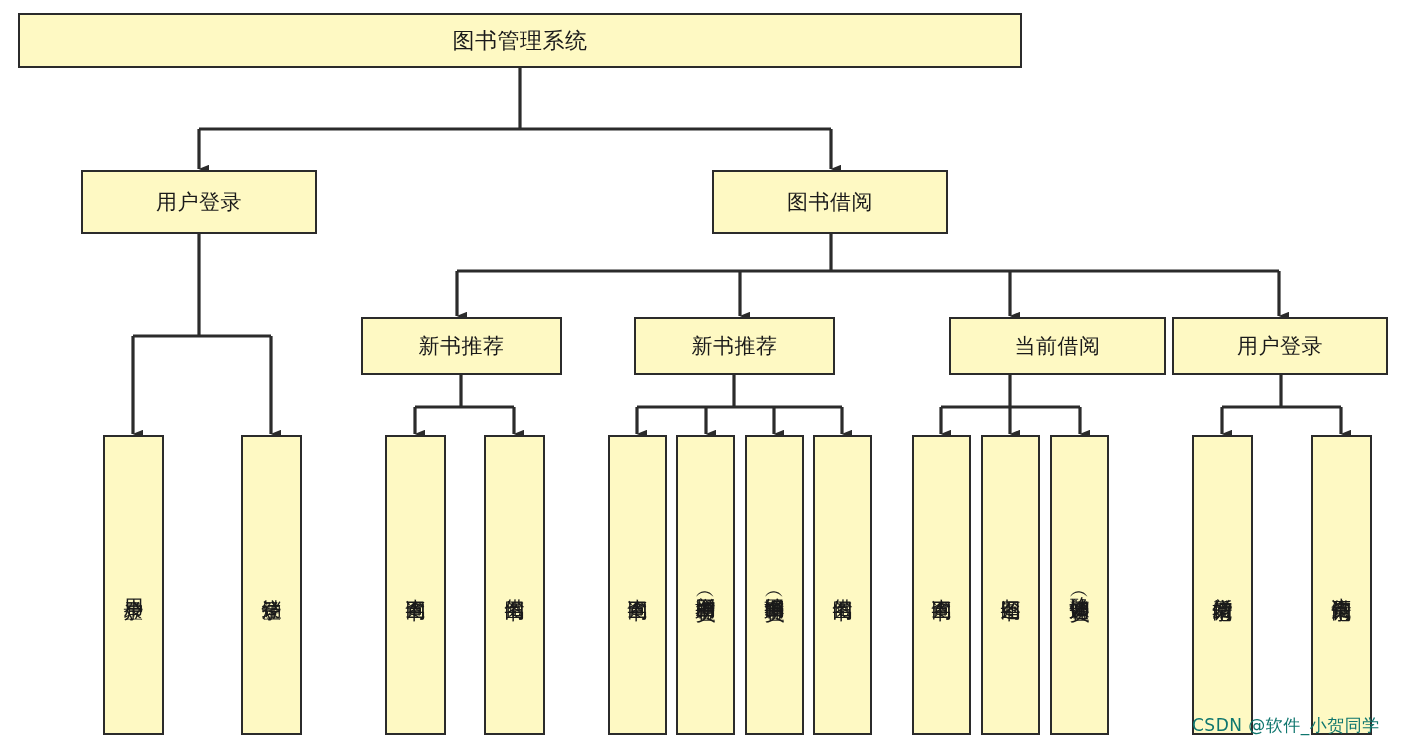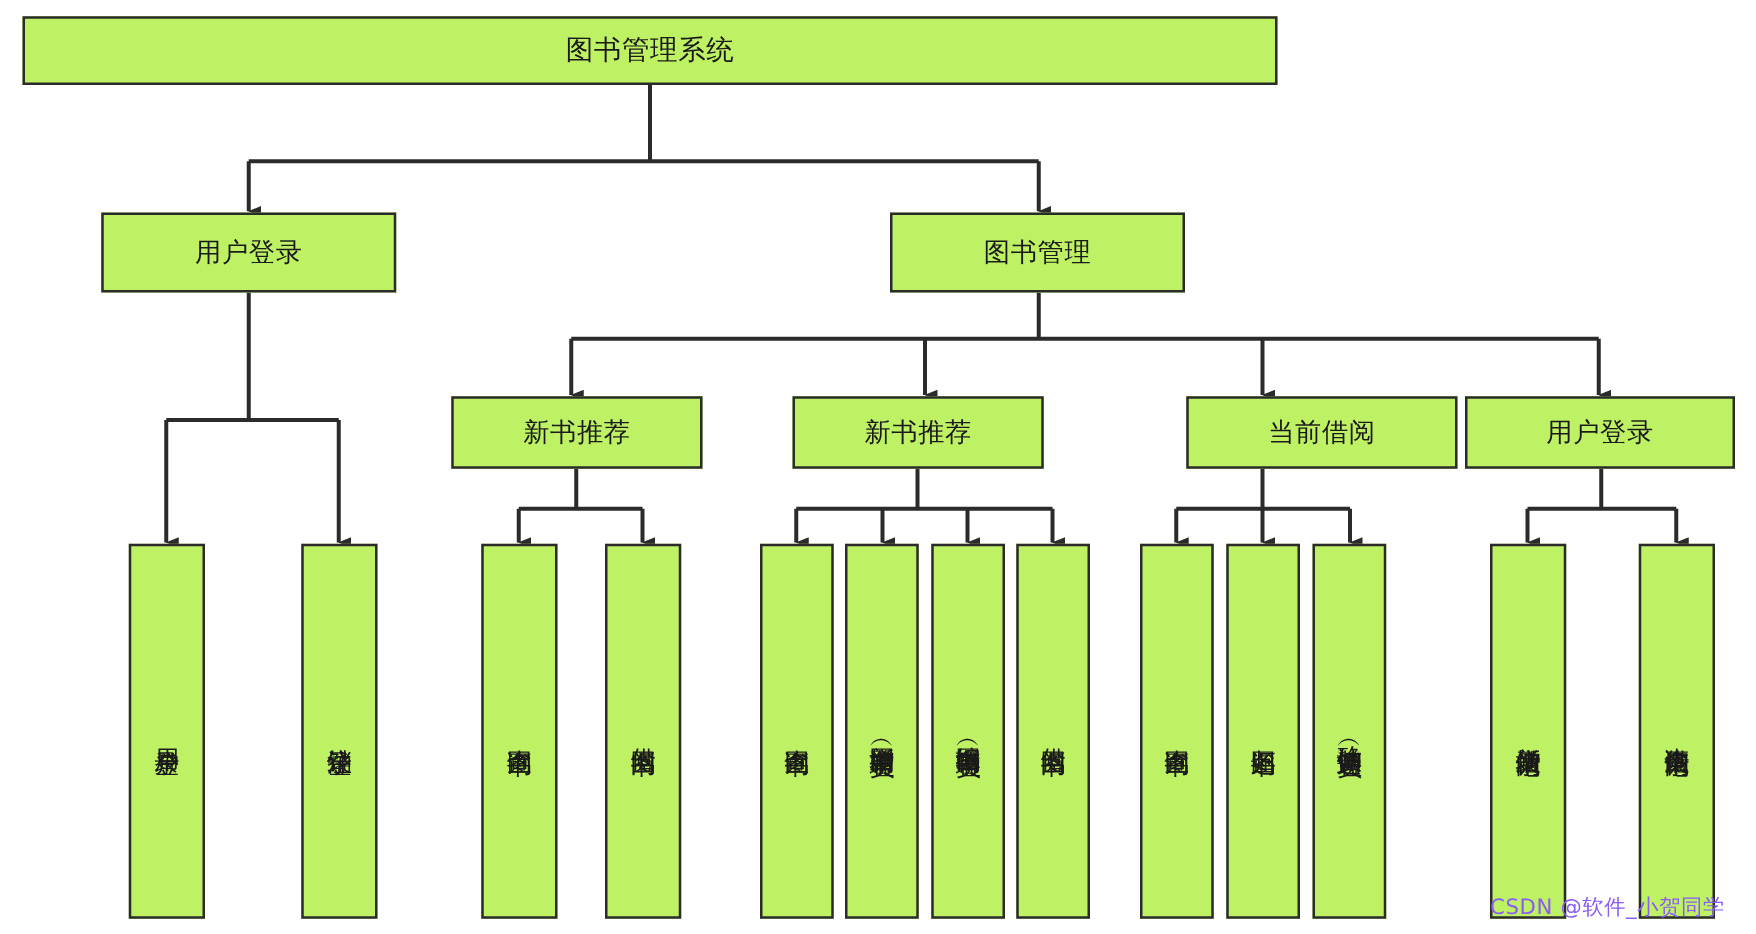--- a/index.html
+++ b/index.html
@@ -22,21 +22,21 @@
   svg.edges {
     position: absolute;
     top: 0;
     left: 0;
     width: 1405px;
     height: 747px;
   }
   .node {
     position: absolute;
     box-sizing: border-box;
-    background: #bef264;
+    background: #fef9c3;
     border: 2px solid #2b2b2b;
     display: flex;
     align-items: center;
     justify-content: center;
     overflow: hidden;
   }
   .node .node-label {
     color: #1a1a1a;
     font-size: 21px;
     line-height: 1.18;
@@ -47,21 +47,21 @@
     writing-mode: vertical-rl;
     text-orientation: upright;
     line-height: 1.05;
     letter-spacing: 1px;
     font-size: 20px;
     max-height: 100%;
   }
   .node.root .node-label { font-size: 22px; }
   .watermark {
     position: absolute;
-    color: #8b5cf6;
+    color: #0f766e;
     font-size: 17px;
     letter-spacing: 0.5px;
     white-space: nowrap;
     pointer-events: none;
   }
 </style>
 </head>
 <body>
 
 <div id="diagram-root">
@@ -117,21 +117,21 @@
   </svg>
 
   <div class="node root" style="left:18px; top:13px; width:1004px; height:55px;">
     <span class="node-label">图书管理系统</span>
   </div>
 
   <div class="node" style="left:81px; top:170px; width:236px; height:64px;">
     <span class="node-label">用户登录</span>
   </div>
   <div class="node" style="left:712px; top:170px; width:236px; height:64px;">
-    <span class="node-label">图书管理</span>
+    <span class="node-label">图书借阅</span>
   </div>
 
   <div class="node" style="left:361px; top:317px; width:201px; height:58px;">
     <span class="node-label">新书推荐</span>
   </div>
   <div class="node" style="left:634px; top:317px; width:201px; height:58px;">
     <span class="node-label">新书推荐</span>
   </div>
   <div class="node" style="left:901px; top:317px; width:217px; height:58px;margin-left:48px;">
     <span class="node-label">当前借阅</span>

